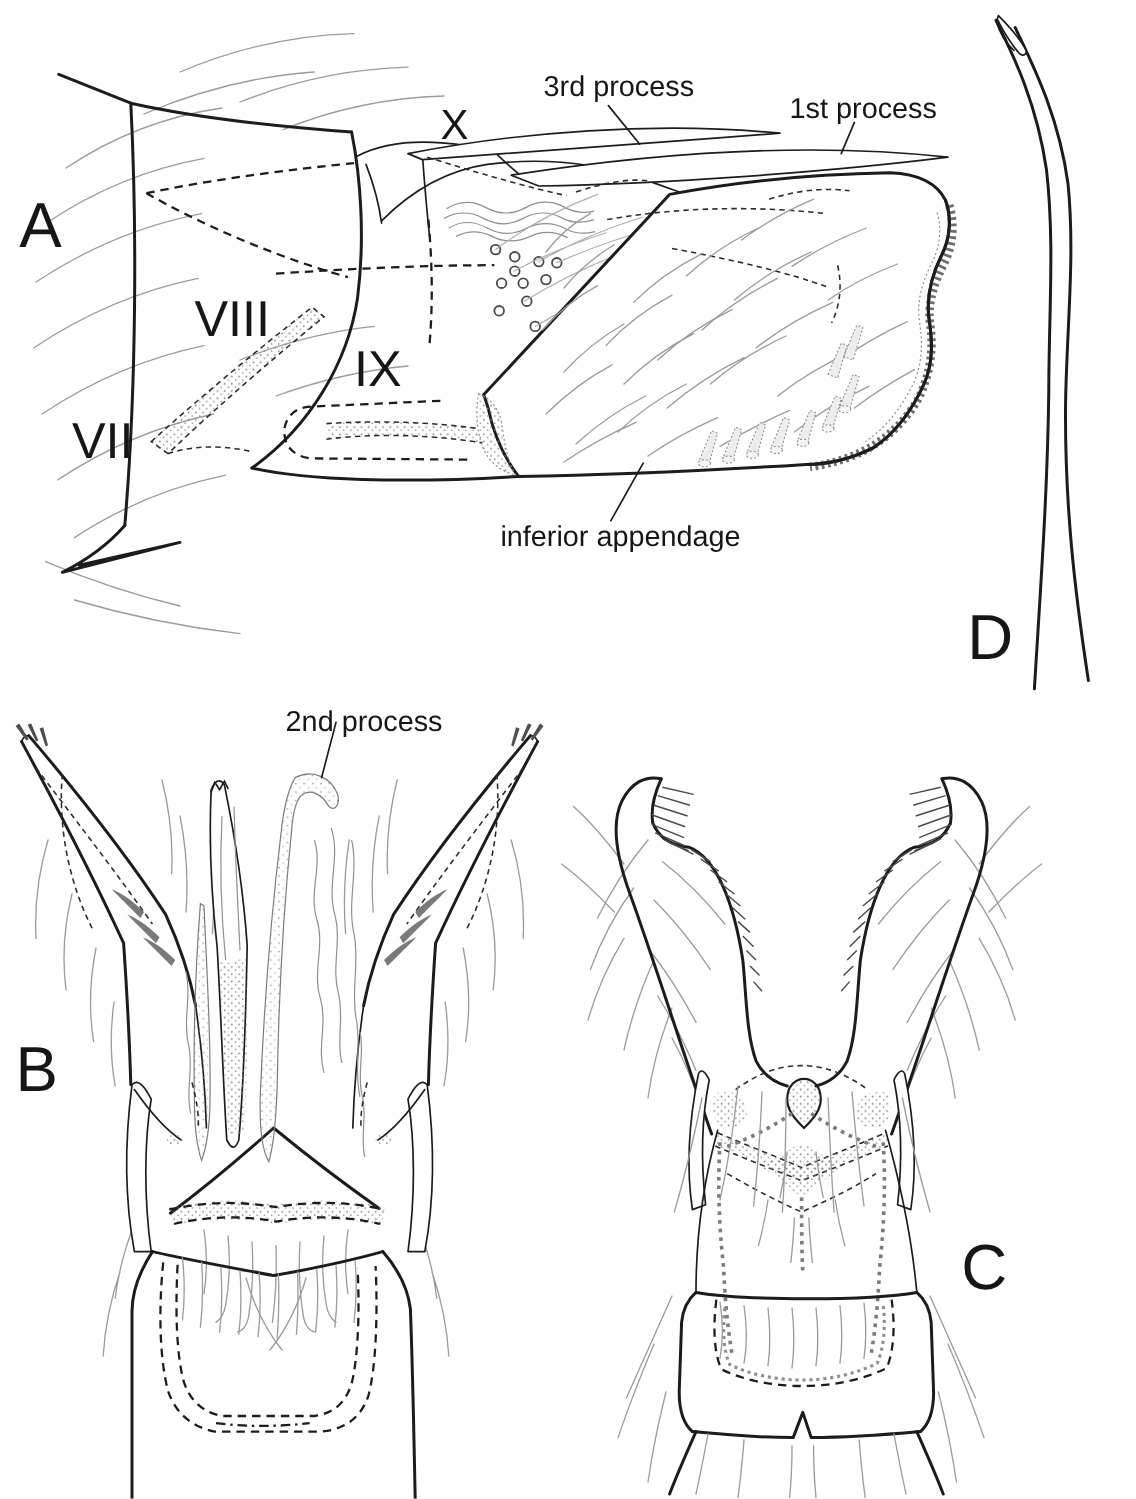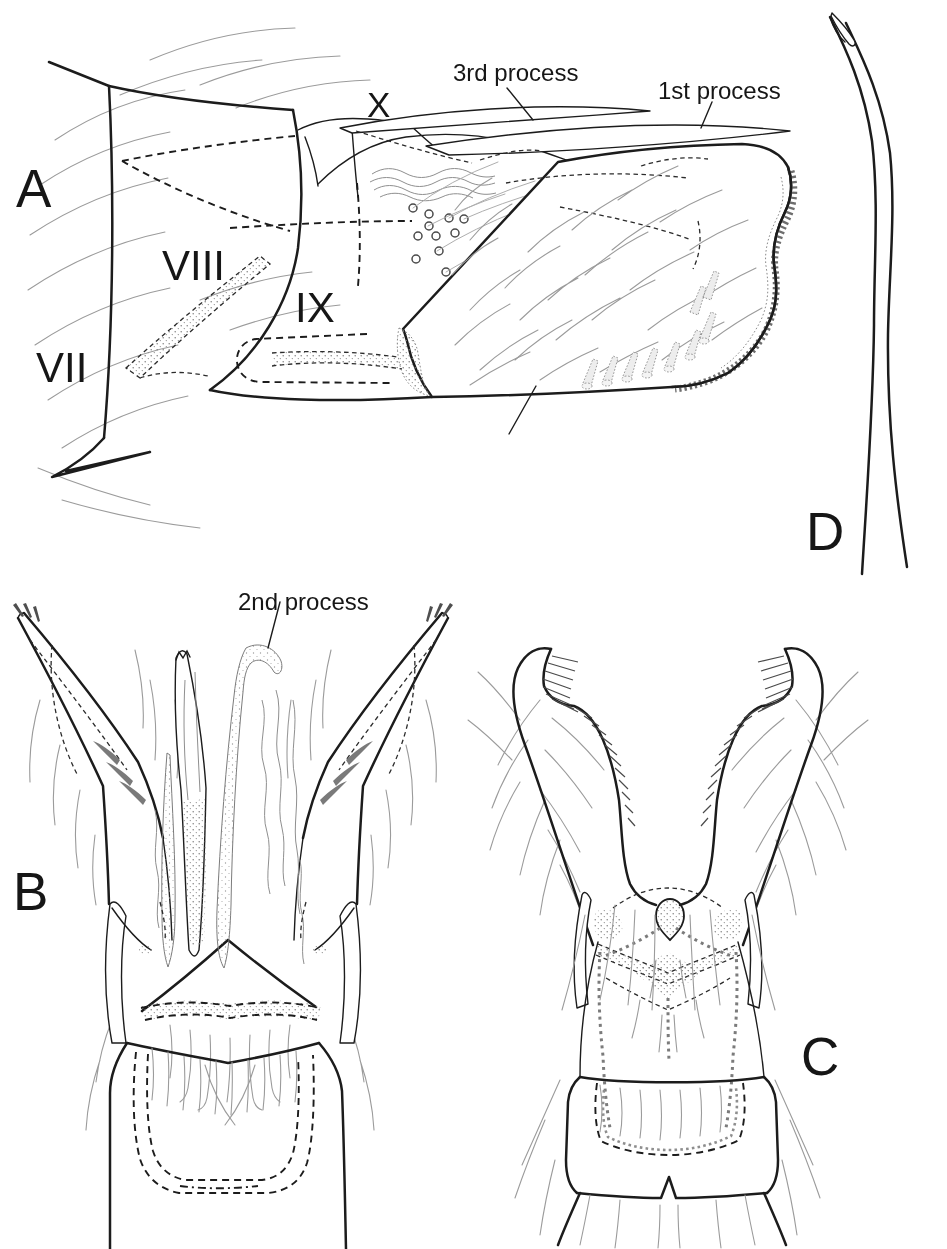--- a/index.html
+++ b/index.html
@@ -194,19 +194,20 @@
     <path class="st" d="M560,1080 Q540,1125 522,1165 M545,1120 Q528,1160 515,1198 M555,1160 Q545,1200 540,1235 M775,1080 Q795,1125 813,1165 M790,1120 Q807,1160 820,1198 M782,1160 Q792,1200 797,1235 M590,1195 Q585,1222 580,1245 M745,1195 Q750,1222 755,1245 M620,1200 Q618,1226 615,1248 M716,1200 Q718,1226 721,1248 M660,1205 Q660,1228 658,1248 M678,1205 Q678,1228 680,1248"></path>
   </g>
 </svg>
 
 <div class="lbl letter" style="left:16px;top:162px">A</div>
 <div class="lbl xsize" style="left:367px;top:87px">X</div>
 <div class="lbl anno" style="left:453px;top:61px">3rd process</div>
 <div class="lbl anno" style="left:658px;top:79px">1st process</div>
 <div class="lbl roman" style="left:162px;top:245px">VIII</div>
 <div class="lbl roman" style="left:295px;top:287px">IX</div>
-<div class="lbl roman" style="left:36px;top:347px">VII</div>
+<div class="lbl roman" style="left:60px;top:347px">VII</div>
+<div class="lbl anno" style="left:417px;top:436px">inferior appendage</div>
 <div class="lbl letter" style="left:806px;top:505px">D</div>
 <div class="lbl anno" style="left:238px;top:590px">2nd process</div>
 <div class="lbl letter" style="left:13px;top:865px">B</div>
 <div class="lbl letter" style="left:801px;top:1030px">C</div>
 
 </div>
 
 </body></html>

